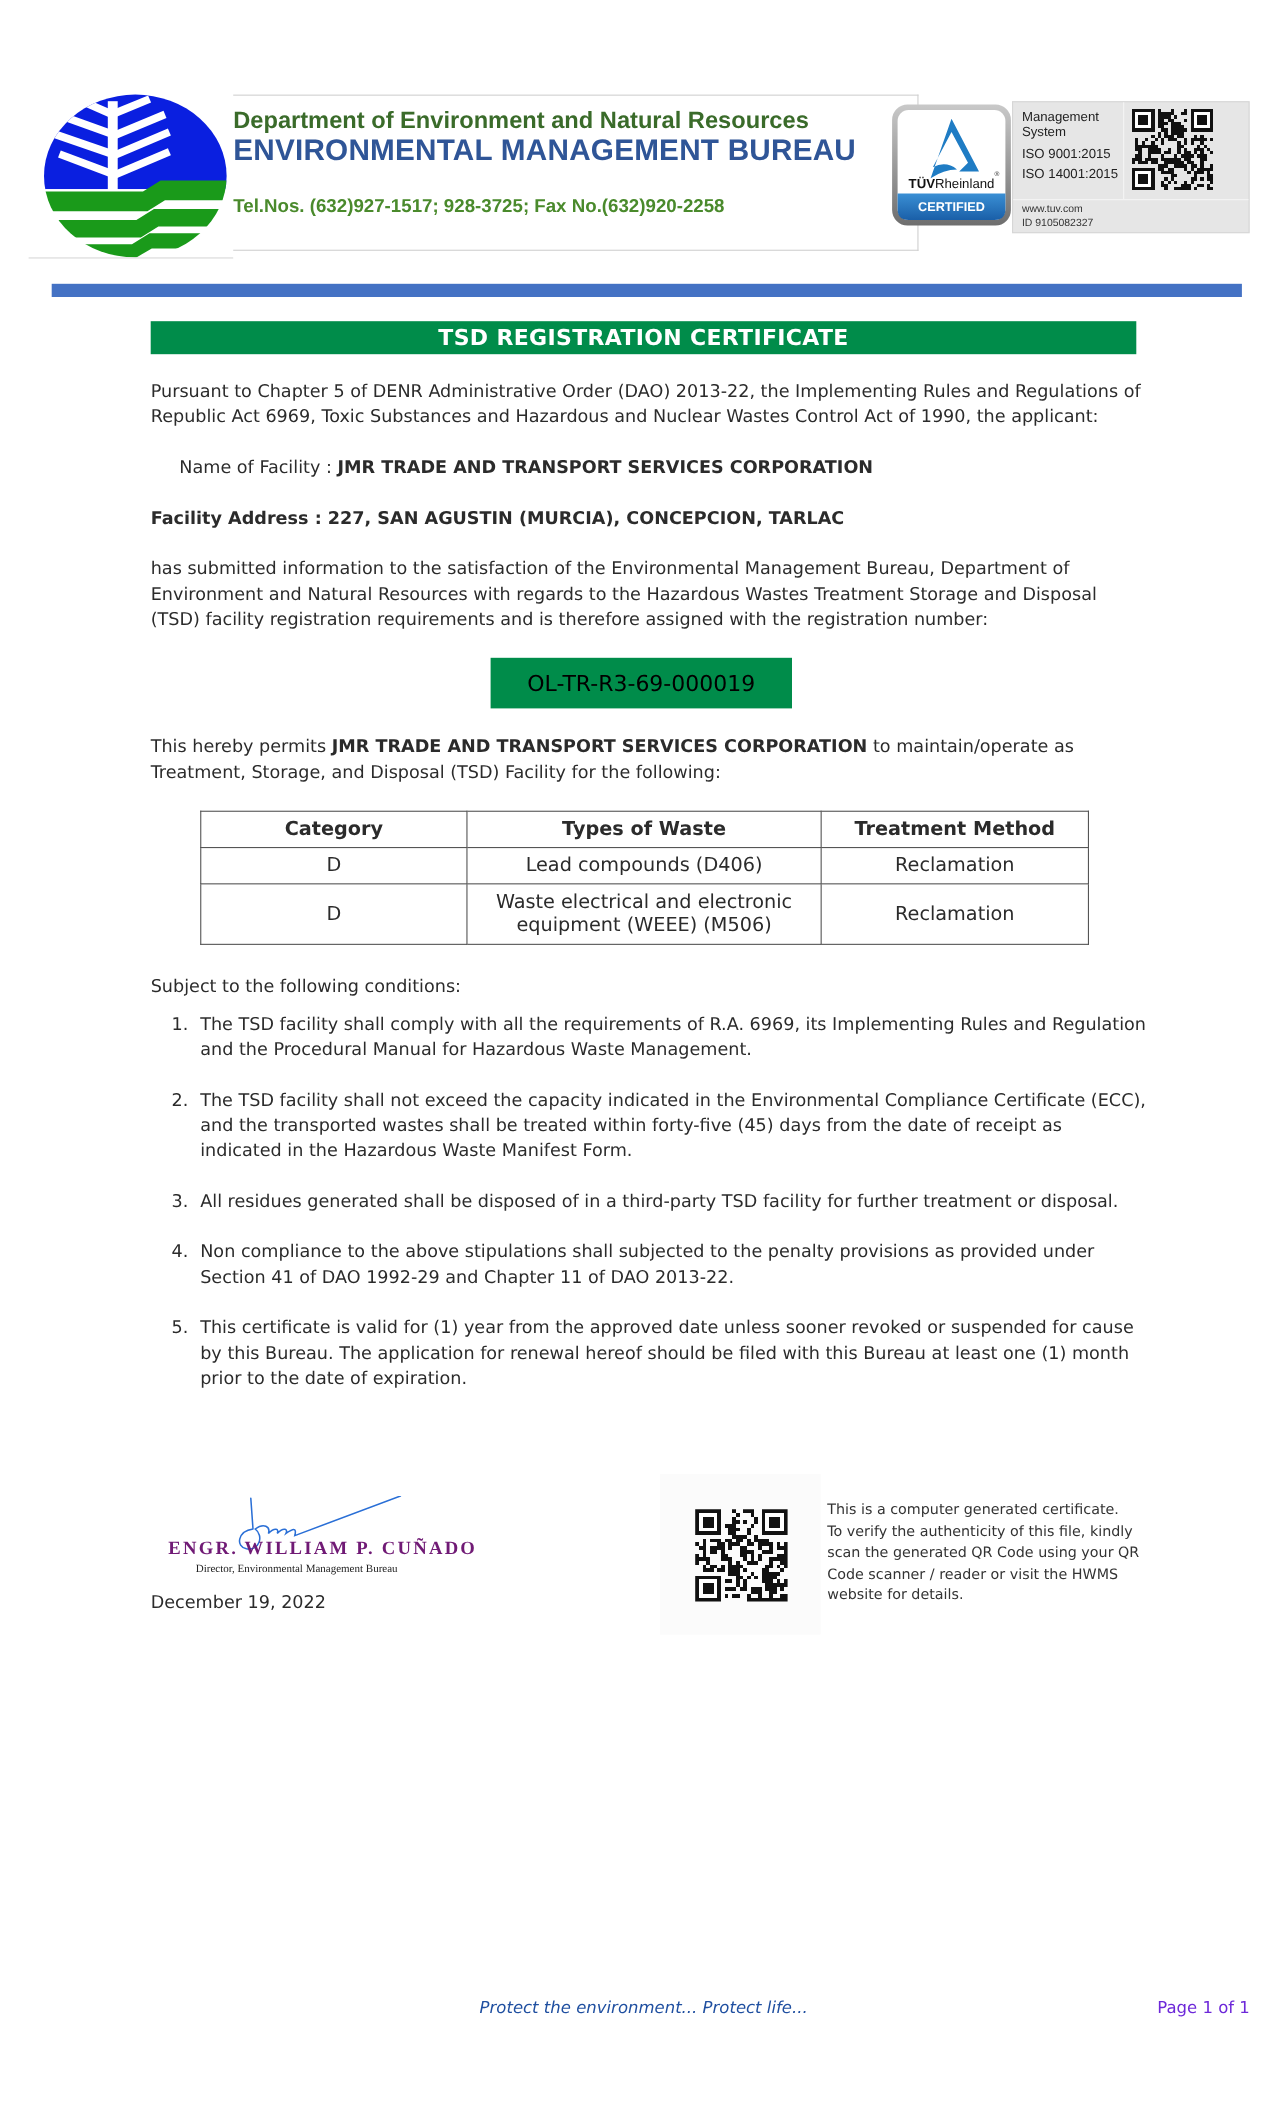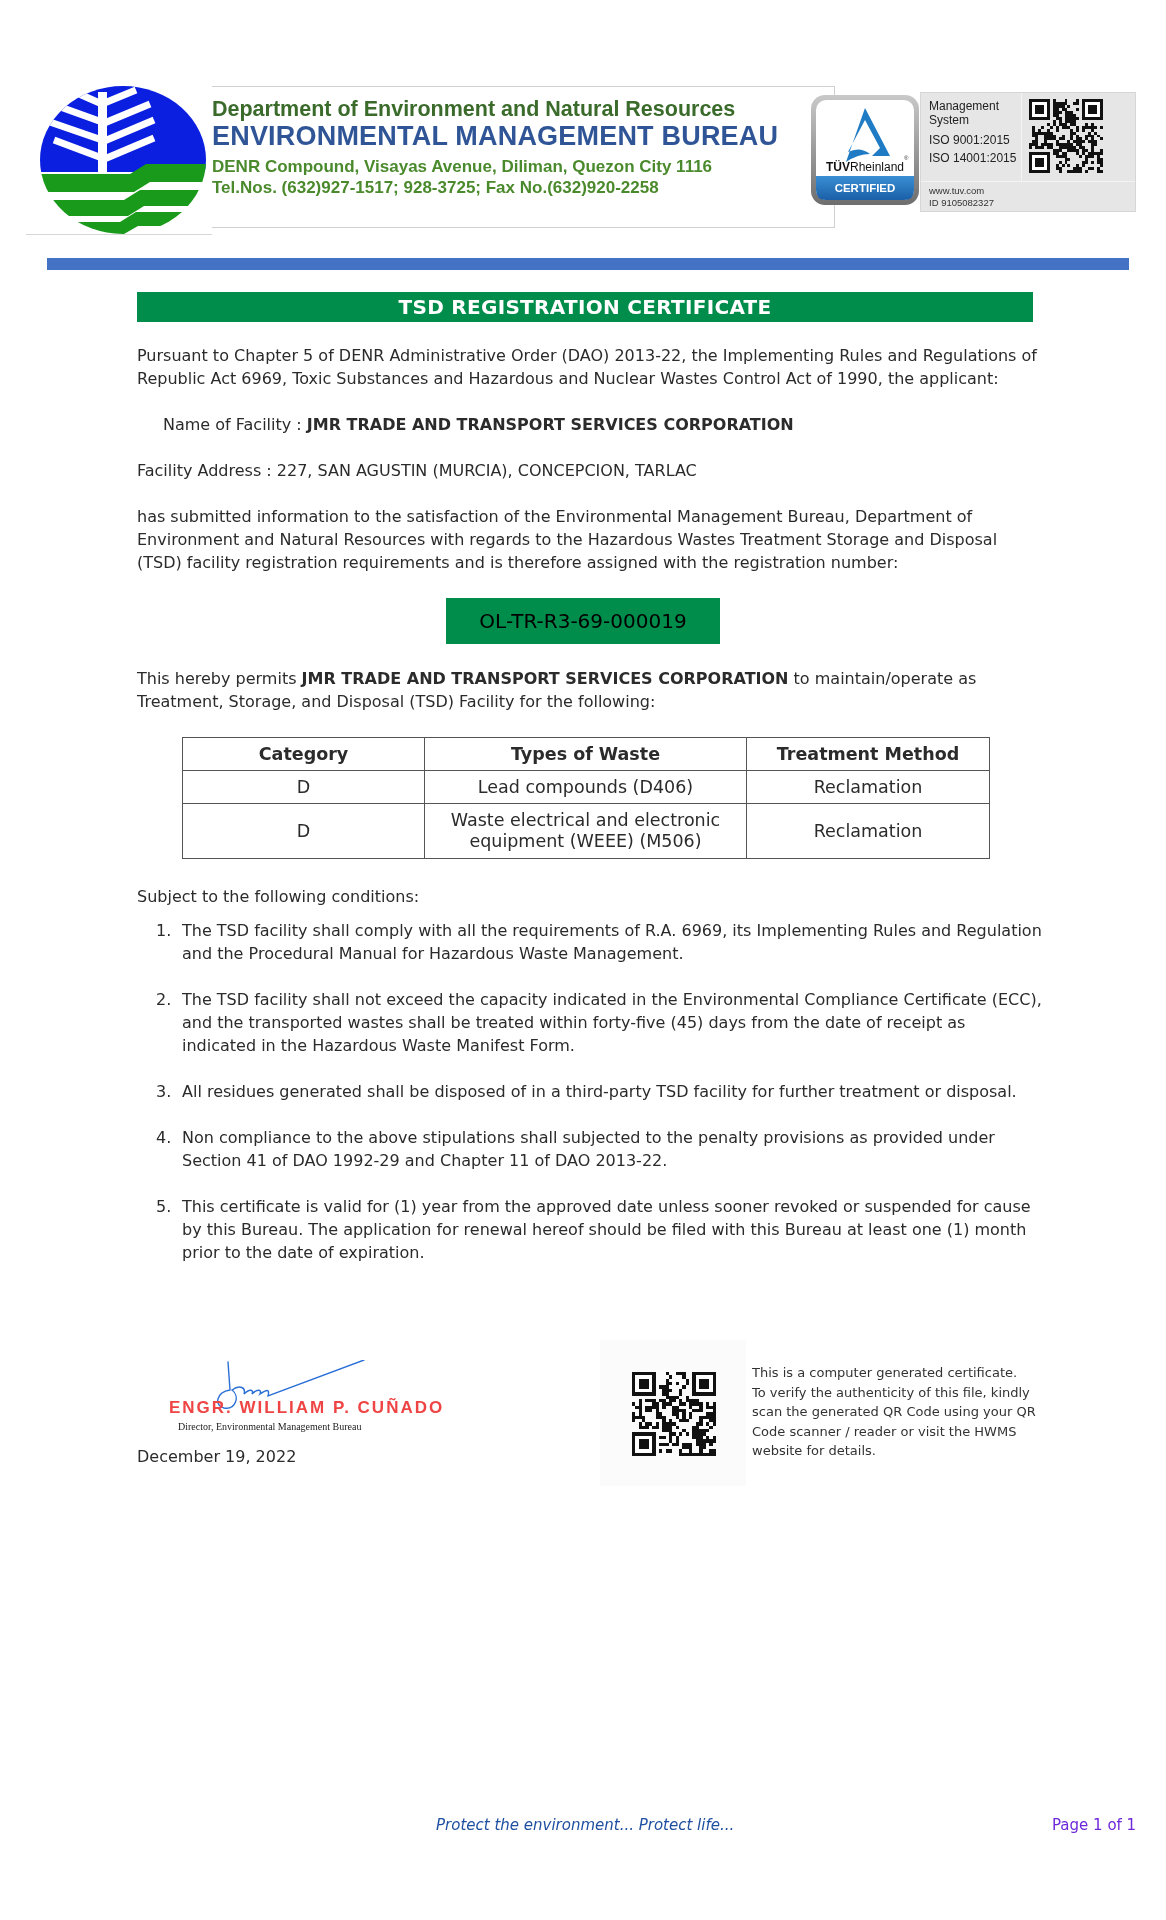--- a/index.html
+++ b/index.html
@@ -38,21 +38,21 @@
   .blue-rule { position: absolute; left: 47px; top: 258px; width: 1082px; height: 12px; background: #4472c4; }
 
   
   .title-bar { position: absolute; left: 137px; top: 292px; width: 896px; height: 30px; background: #008c4a;
                color: #fff; font-weight: bold; font-size: 20px; text-align: center; line-height: 30px; letter-spacing: 0.3px; }
 
   
   .txt { position: absolute; left: 137px; width: 900px; font-size: 16px; line-height: 23px; color: #2b2b2b; }
   .p1 { top: 344px; }
   .p-name { top: 413px; margin-left: 26px; }
-  .p-addr { top: 459px; }
+  .p-addr { top: 459px; font-weight: bold; }
   .p2 { top: 505px; }
   .p-permit { top: 667px; }
   .p-subject { top: 885px; }
   b { font-weight: bold; color: #2b2b2b; }
 
   .reg-box { position: absolute; left: 446px; top: 598px; width: 274px; height: 46px; background: #008c4a;
              color: #000000; font-size: 20px; text-align: center; line-height: 46px; }
 
   
   .tbl { position: absolute; left: 182px; top: 737px; border-collapse: collapse; font-size: 17.5px; color: #2b2b2b; }
@@ -68,22 +68,22 @@
   .cond { position: absolute; left: 182px; width: 860px; font-size: 16px; line-height: 23px; color: #2b2b2b; }
   .cond .num { position: absolute; left: -26px; top: 0; }
   .c1p { top: 919px; }
   .c2p { top: 988px; }
   .c3p { top: 1080px; }
   .c4p { top: 1126px; }
   .c5p { top: 1195px; }
 
   
   .sig-svg { position: absolute; left: 210px; top: 1360px; width: 160px; height: 52px; }
-  .sig-name { position: absolute; left: 153px; top: 1398px; font-family: Liberation Sans, sans-serif; font-weight: bold;
-              font-size: 17px; letter-spacing: 2px; color: #ef4444; white-space: nowrap; margin-left: 16px; }
+  .sig-name { position: absolute; left: 153px; top: 1398px; font-family: Liberation Serif, serif; font-weight: bold;
+              font-size: 17px; letter-spacing: 2px; color: #701a75; white-space: nowrap; }
   .sig-title { position: absolute; left: 178px; top: 1421px; font-family: "Liberation Serif", serif; font-size: 10px; color: #222; white-space: nowrap; }
   .sig-date { position: absolute; left: 137px; top: 1447px; font-size: 16px; color: #2b2b2b; }
 
   .qr-wrap { position: absolute; left: 600px; top: 1340px; width: 146px; height: 146px; background: #fbfbfb; }
   .qr-main { position: absolute; left: 32px; top: 32px; width: 84px; height: 84px; }
   .verify { position: absolute; left: 752px; top: 1363px; width: 290px; font-size: 13px; line-height: 19.5px; color: #333; }
 
   
   .footer-motto { position: absolute; left: 436px; top: 1816px; font-style: italic; font-size: 15px; color: #1f4fa0; }
   .footer-page { position: absolute; left: 1052px; top: 1816px; font-size: 15px; color: #6d28d9; }
@@ -117,21 +117,20 @@
       <path d="M0 90 L92 90 L108 80 L170 80 L170 98 L112 98 L96 108 L0 108 Z" fill="#1a9a1a"></path>
       <path d="M0 116 L86 116 L102 106 L170 106 L170 122 L106 122 L90 132 L0 132 Z" fill="#1a9a1a"></path>
       <path d="M10 138 L82 138 L98 128 L170 128 L170 142 L100 142 L86 150 L10 150 Z" fill="#1a9a1a"></path>
     </g>
   </svg>
   <div class="lh-logo-under"></div>
 
   <div class="lh-textbox">
     <div class="lh-dept">Department of Environment and Natural Resources</div>
     <div class="lh-emb">ENVIRONMENTAL MANAGEMENT BUREAU</div>
-    <div class="lh-line l1">DENR Compound, Visayas Avenue, Diliman, Quezon City 1116</div>
     <div class="lh-line l2">Tel.Nos. (632)927-1517; 928-3725; Fax No.(632)920-2258</div>
   </div>
 
   <svg class="tuv" viewBox="0 0 110 112">
     <defs>
       <linearGradient id="frame" x1="0" y1="0" x2="0" y2="1">
         <stop offset="0" stop-color="#c9c9c9"></stop>
           <stop offset="1" stop-color="#6e6e6e"></stop>
       </linearGradient>
       <linearGradient id="cert" x1="0" y1="0" x2="0" y2="1">

